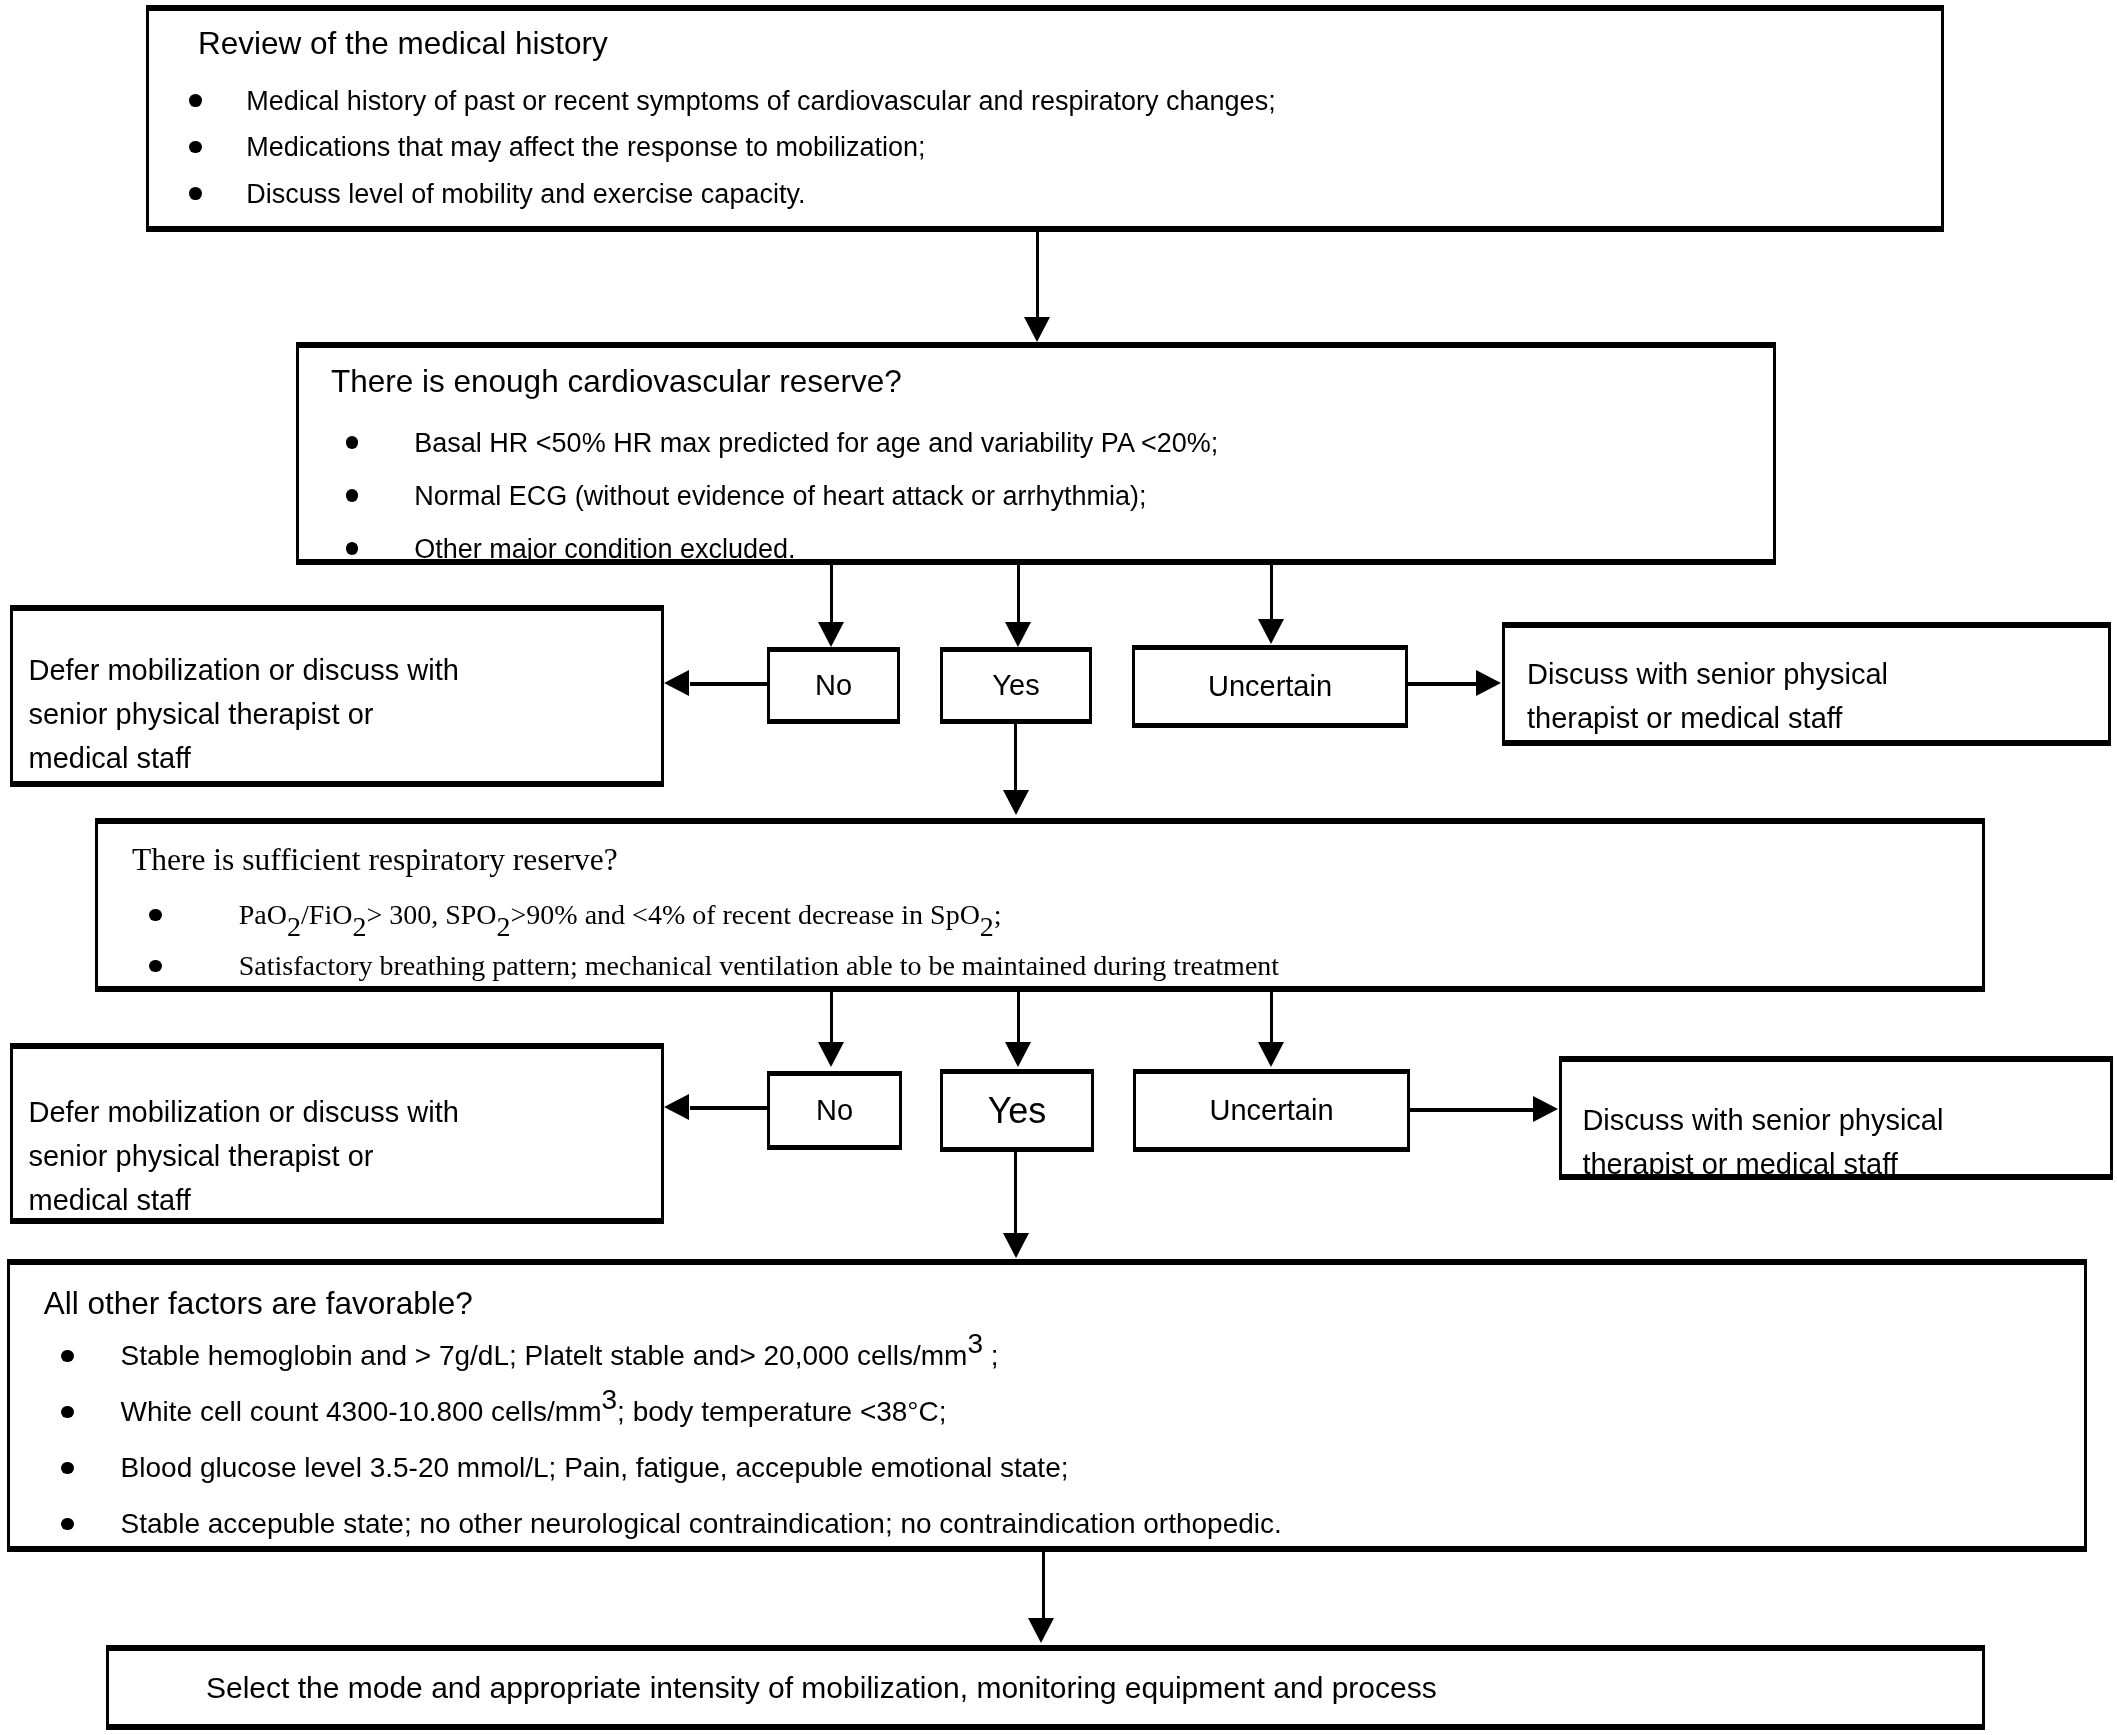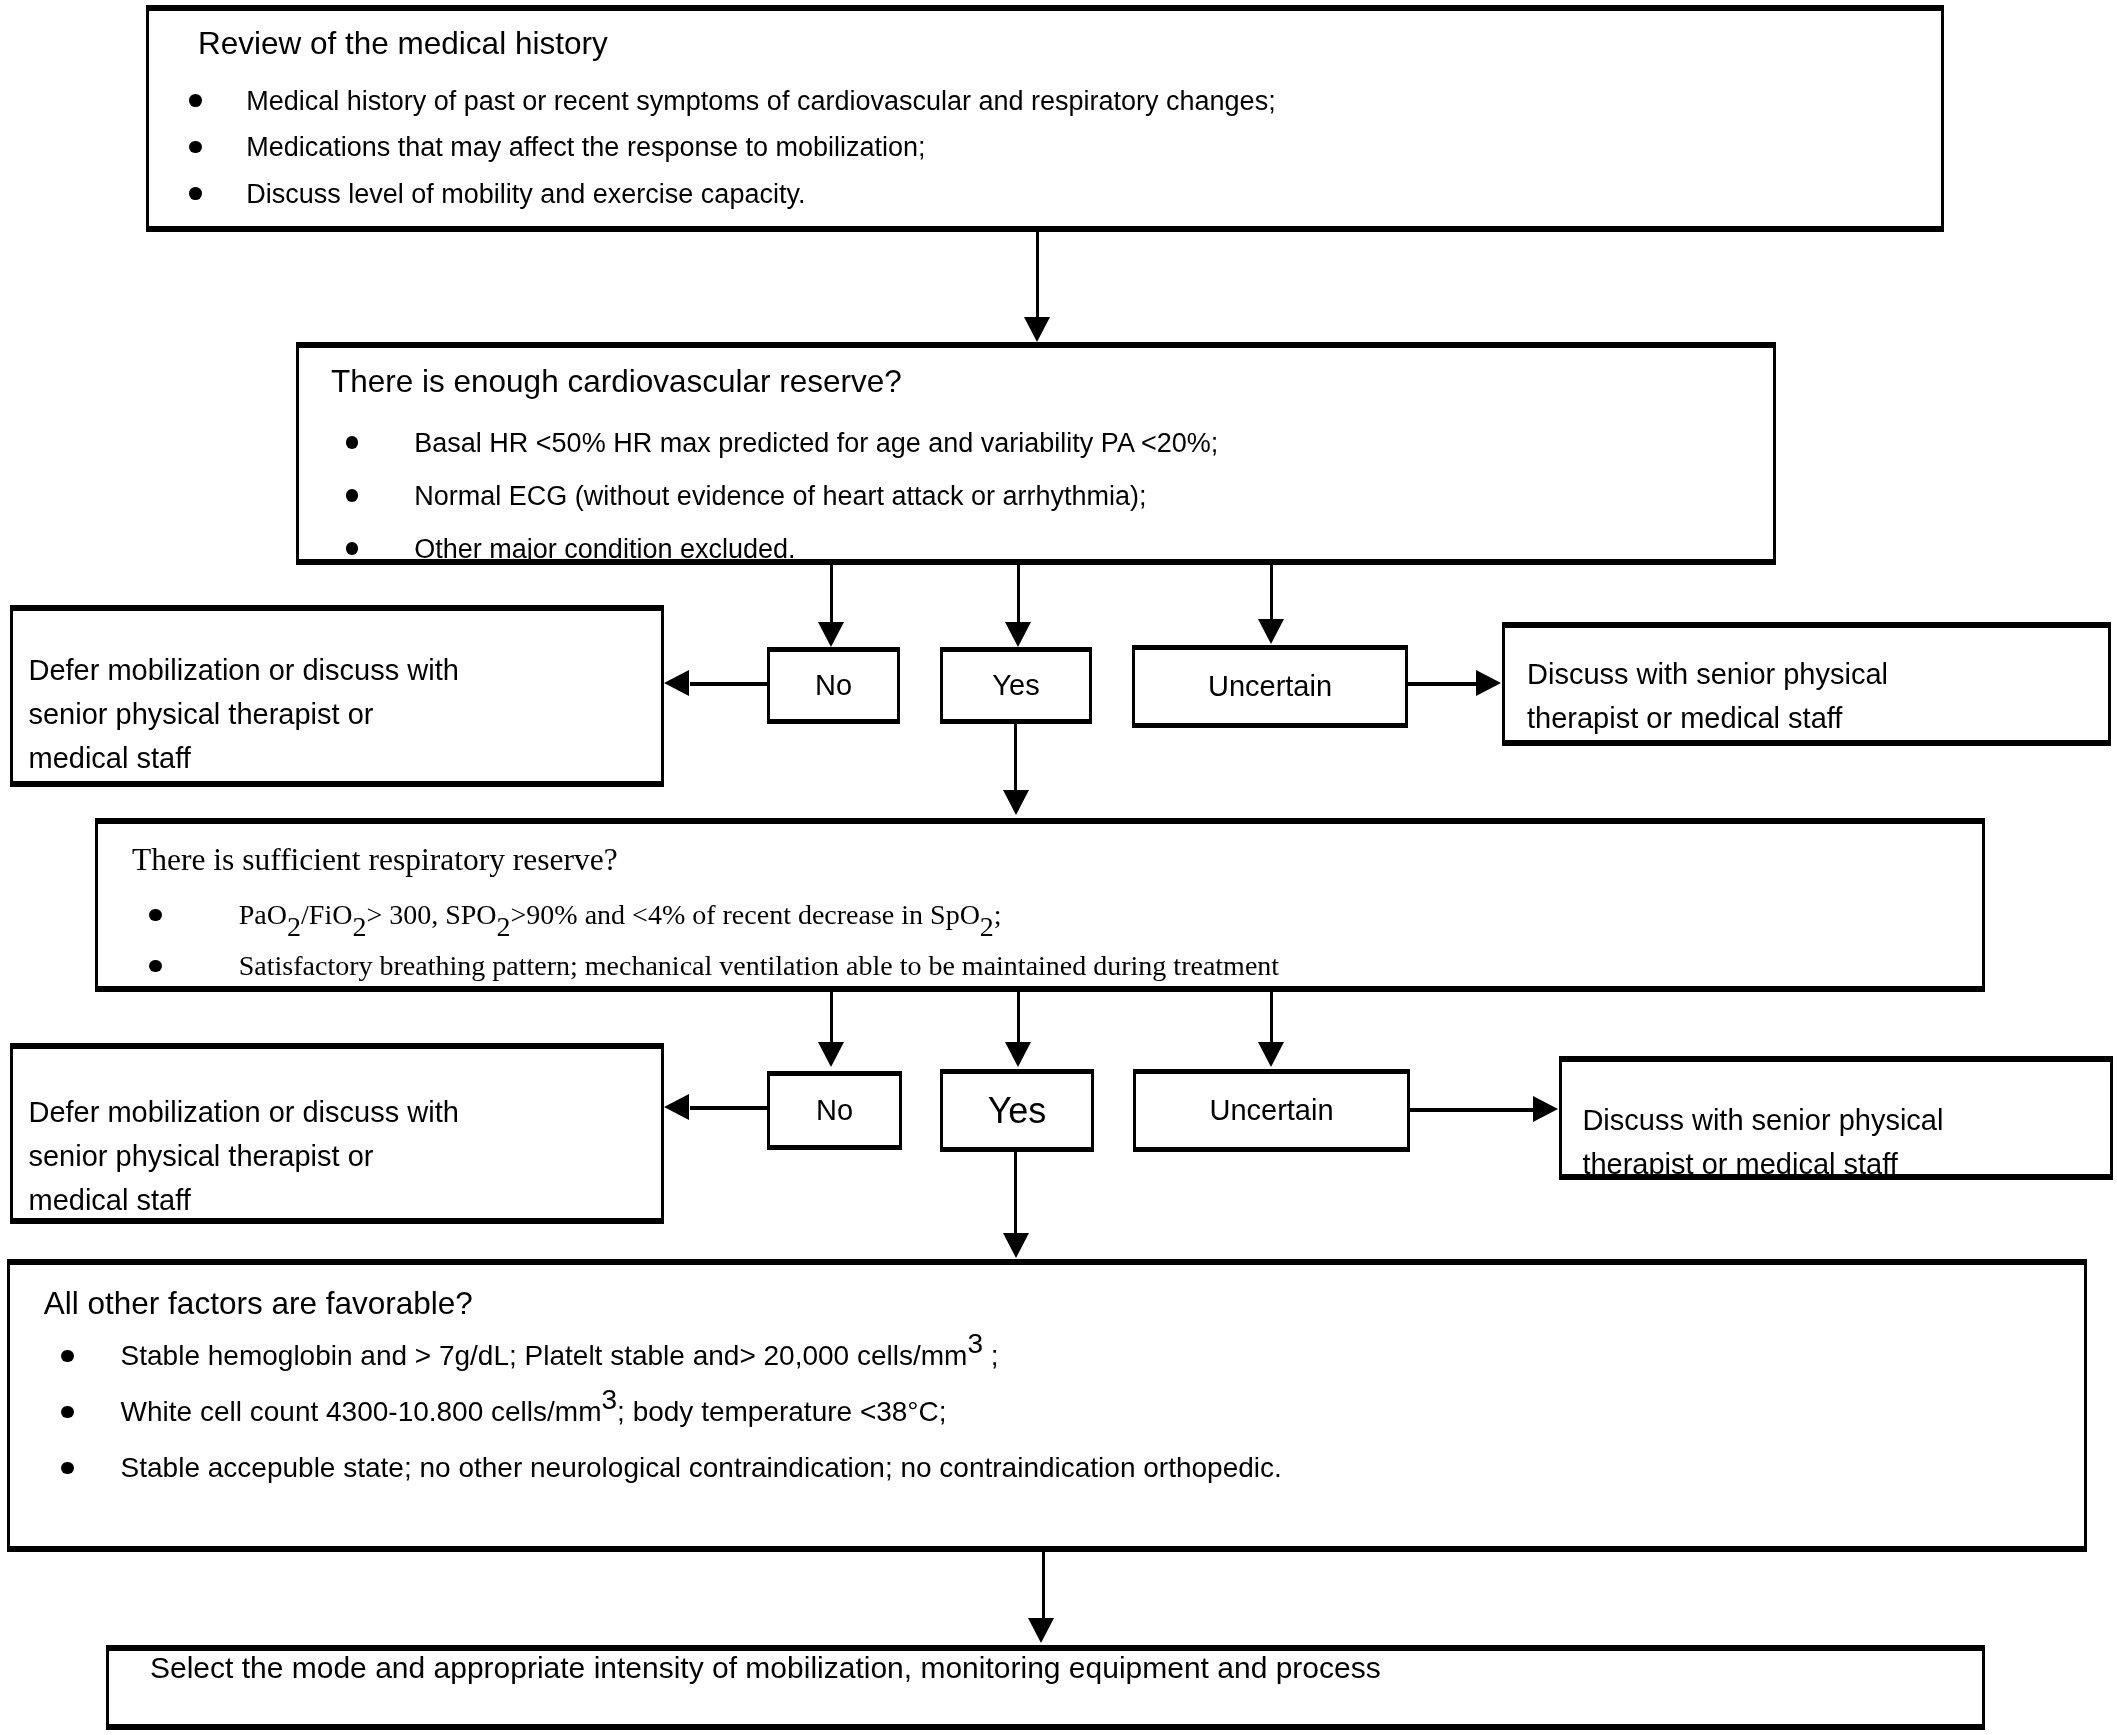--- a/index.html
+++ b/index.html
@@ -91,21 +91,21 @@
 
   
   #no1{left:767px;top:647px;width:133px;height:77px;}
   #yes1{left:940px;top:647px;width:152px;height:77px;}
   #unc1{left:1132px;top:645px;width:276px;height:83px;}
   #no2{left:767px;top:1071px;width:135px;height:79px;}
   #yes2{left:940px;top:1069px;width:154px;height:83px;font-size:36px;}
   #unc2{left:1133px;top:1069px;width:277px;height:83px;}
 
   
-  #select-box{left:106px;top:1645px;width:1879px;height:85px;display:flex;align-items:flex-start;padding-left:41px;font-size:30px;}
+  #select-box{left:106px;top:1645px;width:1879px;height:85px;display:flex;align-items:center;padding-left:97px;font-size:30px;}
 </style>
 </head>
 <body>
 
 <div id="canvas">
 
   <section class="box" id="review-box">
     <h2 class="box-title">Review of the medical history</h2>
     <div class="bullet-row">
       <span class="dot"></span>
@@ -231,20 +231,24 @@
     <div class="bullet-row">
       <span class="dot"></span>
       <span><span>Stable hemoglobin and &gt; 7g/dL; Platelt stable and&gt; 20,000 cells/mm</span><span class="rich-sup">3</span><span> ;</span></span>
     </div>
     <div class="bullet-row">
       <span class="dot"></span>
       <span><span>White cell count 4300-10.800 cells/mm</span><span class="rich-sup">3</span><span>; body temperature &lt;38°C;</span></span>
     </div>
     <div class="bullet-row">
       <span class="dot"></span>
+      <span>Blood glucose level 3.5-20 mmol/L; Pain, fatigue, accepuble emotional state;</span>
+    </div>
+    <div class="bullet-row">
+      <span class="dot"></span>
       <span>Stable accepuble state; no other neurological contraindication; no contraindication orthopedic.</span>
     </div>
   </section>
 
   <div class="vline" style="left:1042px;top:1552px;height:66px;"></div>
   <div class="head-down" style="left:1028px;top:1618px;"></div>
 
   <section class="box" id="select-box">
     <span>Select the mode and appropriate intensity of mobilization, monitoring equipment and process</span>
   </section>

